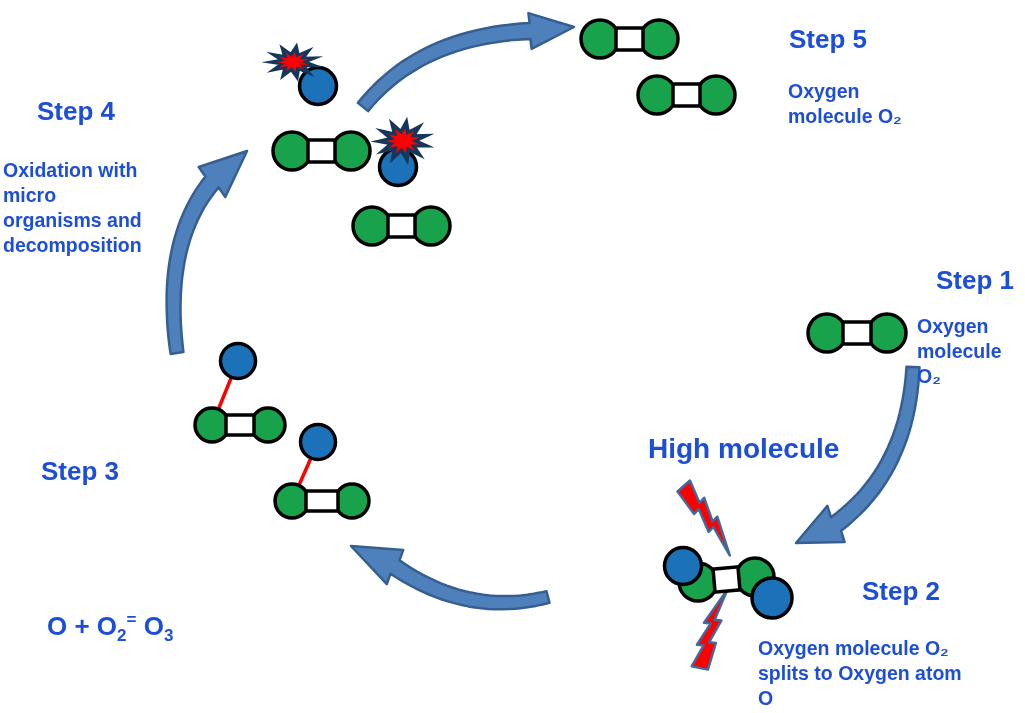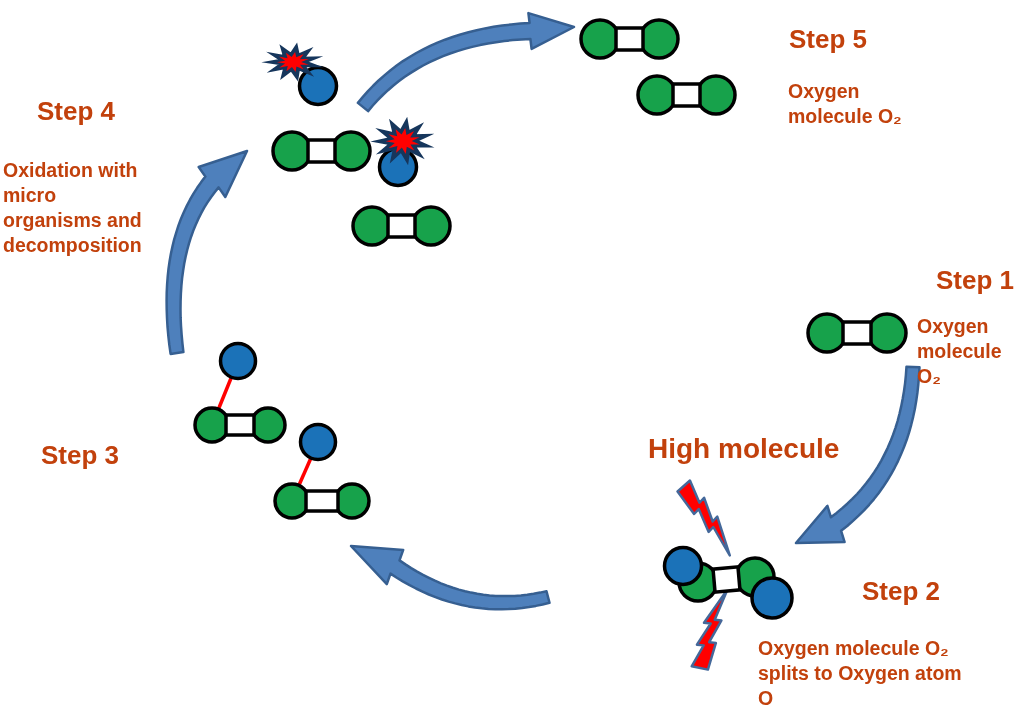--- a/index.html
+++ b/index.html
@@ -1,21 +1,21 @@
 <!DOCTYPE html>
 <html style="--green: #17A24B; --blue: #1B72B8; --red: #FF0000; --arrow: #4E80BC; --arrow-border: #365F91; --bolt-red: #FF0000; --bolt-border: #44689A; --spark-red: #FF0000; --spark-border: #16365C;"><head>
 <meta charset="utf-8">
 <style>
   html,body{margin:0;padding:0;background:#fff;}
   .canvas{
     position:relative;width:1025px;height:713px;background:#FFFFFF;
     font-family:"Liberation Sans","DejaVu Sans",sans-serif;overflow:hidden;
   }
   .canvas > svg{position:absolute;left:0;top:0;}
-  .label{position:absolute;color:#c2410c;font-weight:bold;white-space:pre-line;}
+  .label{position:absolute;color:#1d4ed8;font-weight:bold;white-space:pre-line;}
   .title{font-size:26px;line-height:1.15;}
   .hv{font-size:28px;}
   .desc{font-size:19.5px;line-height:25px;text-align:left;}
   .eq{font-size:26px;}
   .eq sub{font-size:17px;}
   .eq sup{font-size:17px;vertical-align:super;}
   .o{fill:var(--green);stroke:#000;stroke-width:3.5px;}
   .atom-blue{fill:var(--blue);stroke:#000;stroke-width:3.5px;}
   .bond{fill:#FFFFFF;stroke:#000;stroke-width:3.5px;}
   .rbond{stroke:var(--red);stroke-width:3.5px;}
@@ -116,16 +116,17 @@
   <div class="label desc" style="left:917px;top:314px;width:112px">Oxygen
 molecule
 O₂</div>
 
   <div class="label hv" style="left:648px;top:433px">High molecule</div>
   <div class="label title" style="left:862px;top:577px">Step 2</div>
   <div class="label desc" style="left:758px;top:636px;width:244px">Oxygen molecule O₂
 splits to Oxygen atom
 O</div>
 
-  <div class="label title" style="left:41px;top:441px">Step 3</div>
+  <div class="label title" style="left:41px;top:457px">Step 3</div>
 
+  <div class="label eq" style="left:47px;top:610px"><span>O + O</span><sub>2</sub><sup>=</sup><span> O</span><sub>3</sub></div>
 
 </div>
 
 </body></html>

